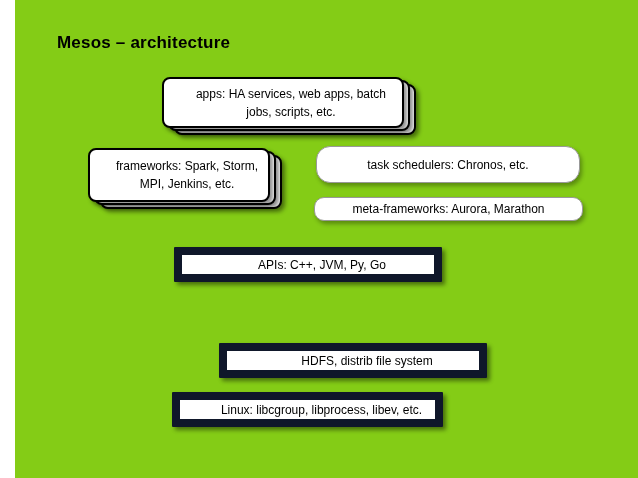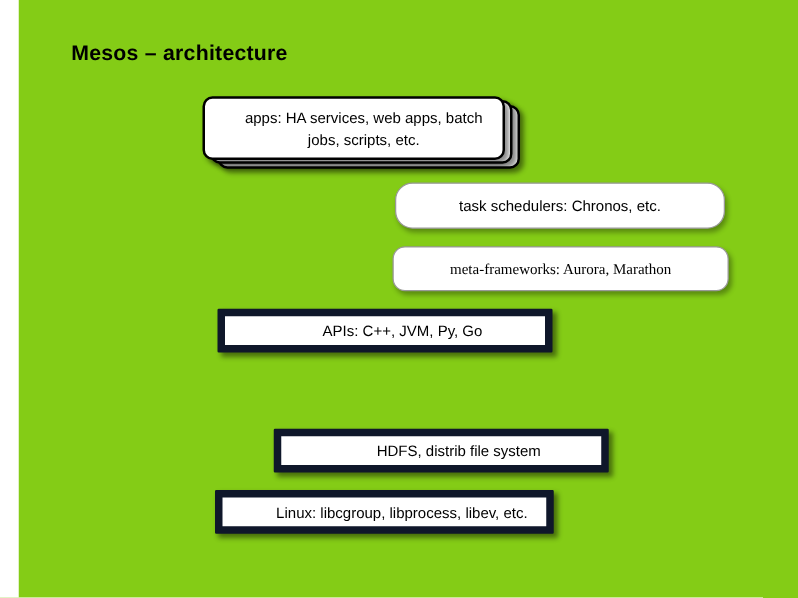--- a/index.html
+++ b/index.html
@@ -52,21 +52,21 @@
     border-radius: 8px;
     box-shadow: 3px 3px 4px rgba(0,0,0,0.45);
     padding-left: 16px;
   }
   .gray-round {
     border: 1px solid #999999;
     border-radius: 10px;
     box-shadow: 2px 3px 4px rgba(0,0,0,0.32);
   }
   .black-square {
-    border: 6px solid #0f172a;
+    border: 8px solid #0f172a;
     border-radius: 1px;
     box-shadow: 3px 3px 4px rgba(0,0,0,0.45);
     padding-left: 28px;
   }
   
   .stack { position: absolute; }
   .stack .layer {
     position: absolute;
     width: 100%;
     height: 100%;
@@ -80,21 +80,21 @@
   .stack .layer.l1 { left: 6px;  top: 3px; }
   .stack .box {
     left: 0; top: 0;
     width: 100%;
     height: 100%;
   }
   
   #apps-stack       { left: 147px; top: 77px;  width: 242px; height: 51px; }
   #frameworks-stack { left: 73px;  top: 148px; width: 182px; height: 54px; }
   #task-box         { left: 301px; top: 146px; width: 264px; height: 37px; border-radius: 14px; }
-  #meta-box         { left: 299px; top: 197px; width: 269px; height: 36px; font-family: Liberation Serif, serif; }
+  #meta-box         { left: 299px; top: 197px; width: 269px; height: 24px; }
   #apis-box         { left: 159px; top: 247px; width: 268px; height: 35px; }
   #mesos-box        { left: 159px; top: 295px; width: 268px; height: 35px; }
   #hdfs-box         { left: 159px; top: 343px; width: 268px; height: 35px; margin-left: 45px; }
   #linux-box        { left: 157px; top: 392px; width: 271px; height: 35px; text-align: center; }
 </style>
 </head>
 <body>
 
 <div class="slide">
 
@@ -102,20 +102,28 @@
 
   <div class="stack" id="apps-stack">
     <div class="layer l2"></div>
     <div class="layer l1"></div>
     <div class="box black-round">
       <span class="label">apps: HA services, web apps, batch
 jobs, scripts, etc.</span>
     </div>
   </div>
 
+  <div class="stack" id="frameworks-stack">
+    <div class="layer l2"></div>
+    <div class="layer l1"></div>
+    <div class="box black-round">
+      <span class="label">frameworks: Spark, Storm,
+MPI, Jenkins, etc.</span>
+    </div>
+  </div>
 
   <div class="box gray-round" id="task-box">
     <span class="label">task schedulers: Chronos, etc.</span>
   </div>
 
   <div class="box gray-round" id="meta-box">
     <span class="label">meta-frameworks: Aurora, Marathon</span>
   </div>
 
   <div class="box black-square" id="apis-box">

